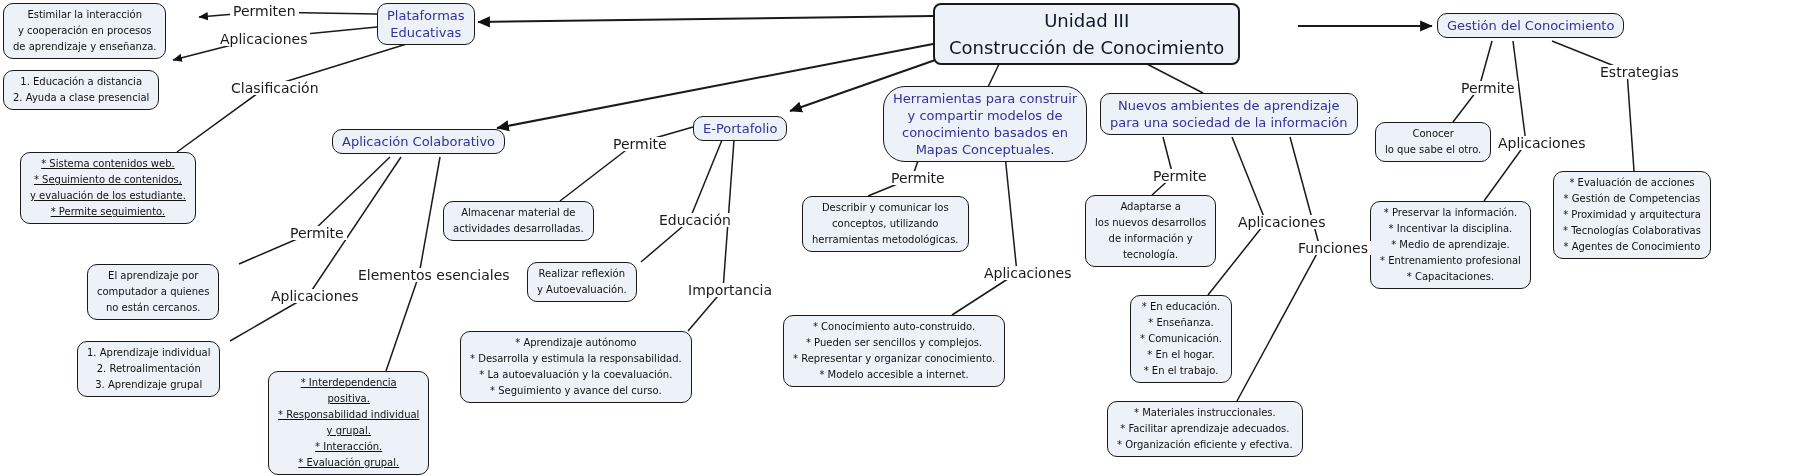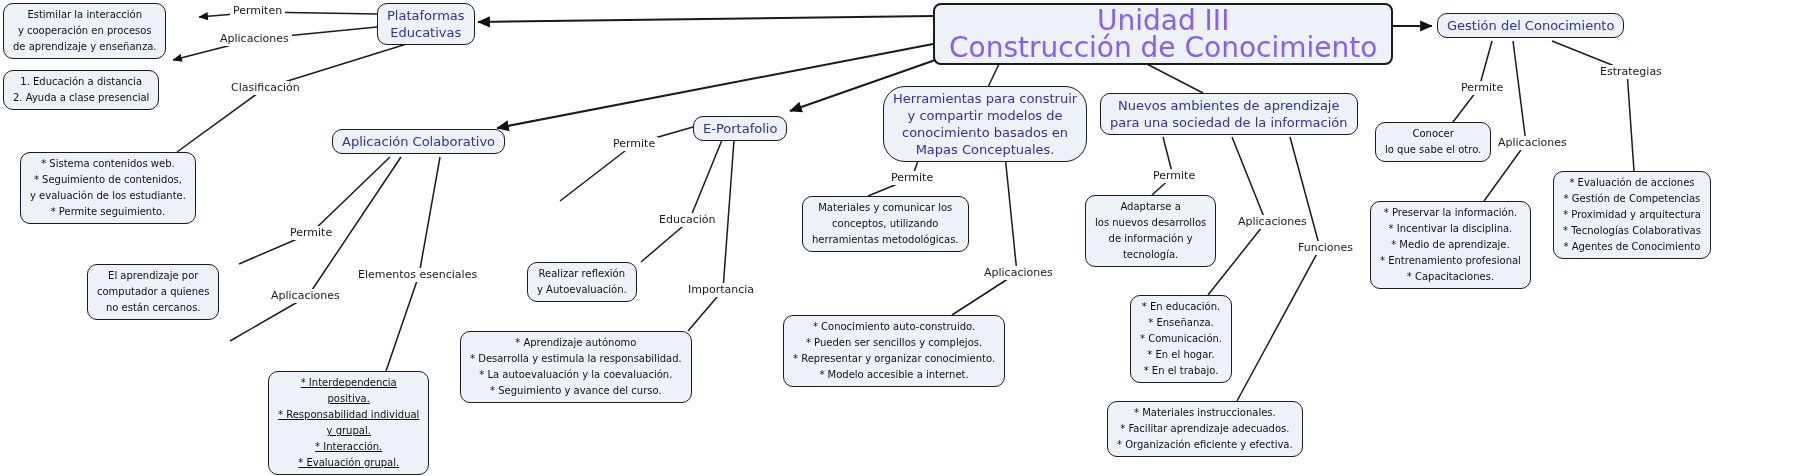--- a/index.html
+++ b/index.html
@@ -4,23 +4,23 @@
 <style>
   html,body{margin:0;padding:0;background:#ffffff;}
   #canvas{position:relative;width:1793px;height:476px;background:#ffffff;overflow:hidden;
           font-family:"DejaVu Sans","Liberation Sans",sans-serif;}
   #wires{position:absolute;left:0;top:0;z-index:1;}
   .box{position:absolute;z-index:2;box-sizing:border-box;
        background:#ecf2f7;border:1px solid #1a1a1a;border-radius:10px;
        padding:3px 9px;text-align:center;white-space:pre-line;
        color:#111111;font-size:10px;line-height:16px;}
   .concept{color:#32329b;font-size:13px;line-height:17px;}
-  .main-node{color:#8b5cf6;font-size:28px;line-height:27px;border-width:2px;padding:2px 14px;border-radius:8px;}
+  .main-node{color:#0f172a;font-size:18px;line-height:27px;border-width:2px;padding:2px 14px;border-radius:8px;}
   .llabel{position:absolute;z-index:3;background:#ffffff;padding:0 3px;
-          color:#1a1a1a;font-size:11px;line-height:14px;white-space:nowrap;}
+          color:#1a1a1a;font-size:14px;line-height:14px;white-space:nowrap;}
 </style>
 </head>
 <body>
 
 <div id="canvas">
 
   <svg id="wires" width="1793" height="476" viewBox="0 0 1793 476">
     <defs>
       <marker id="arrow" viewBox="0 0 10 10" refX="8.5" refY="5" markerWidth="7" markerHeight="7" orient="auto">
         <path d="M0,1 L9,5 L0,9 z" fill="#111"></path>
@@ -90,40 +90,45 @@
 Mapas Conceptuales.</div>
   <div class="box concept" style="left:1100px;top:93px;">Nuevos ambientes de aprendizaje
 para una sociedad de la información</div>
   <div class="box concept" style="left:1437px;top:13px;">Gestión del Conocimiento</div>
 
   <div class="box" style="left:3px;top:3px;">Estimilar la interacción
 y cooperación en procesos
 de aprendizaje y enseñanza.</div>
   <div class="box" style="left:3px;top:70px;">1. Educación a distancia
 2. Ayuda a clase presencial</div>
-  <div class="box" style="left:20px;top:152px;">* Sistema contenidos web.
+  <div class="box" style="left:20px;top:152px;text-decoration:underline;">* Sistema contenidos web.
 * Seguimiento de contenidos,
 y evaluación de los estudiante.
 * Permite seguimiento.</div>
   <div class="box" style="left:87px;top:264px;">El aprendizaje por
 computador a quienes
 no están cercanos.</div>
+  <div class="box" style="left:77px;top:341px;">1. Aprendizaje individual
+2. Retroalimentación
+3. Aprendizaje grupal</div>
   <div class="box" style="left:268px;top:371px;text-decoration:underline;">* Interdependencia
 positiva.
 * Responsabilidad individual
 y grupal.
 * Interacción.
 * Evaluación grupal.</div>
+  <div class="box" style="left:443px;top:201px;">Almacenar material de
+actividades desarrolladas.</div>
   <div class="box" style="left:527px;top:262px;">Realizar reflexión
 y Autoevaluación.</div>
   <div class="box" style="left:460px;top:331px;">* Aprendizaje autónomo
 * Desarrolla y estimula la responsabilidad.
 * La autoevaluación y la coevaluación.
 * Seguimiento y avance del curso.</div>
-  <div class="box" style="left:802px;top:196px;">Materiales y comunicar los
+  <div class="box" style="left:802px;top:196px;">Describir y comunicar los
 conceptos, utilizando
 herramientas metodológicas.</div>
   <div class="box" style="left:783px;top:315px;">* Conocimiento auto-construido.
 * Pueden ser sencillos y complejos.
 * Representar y organizar conocimiento.
 * Modelo accesible a internet.</div>
   <div class="box" style="left:1085px;top:195px;">Adaptarse a
 los nuevos desarrollos
 de información y
 tecnología.</div>

